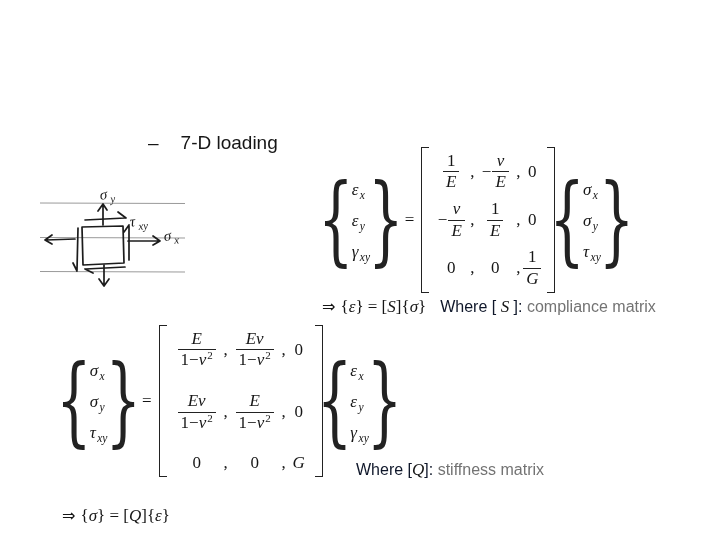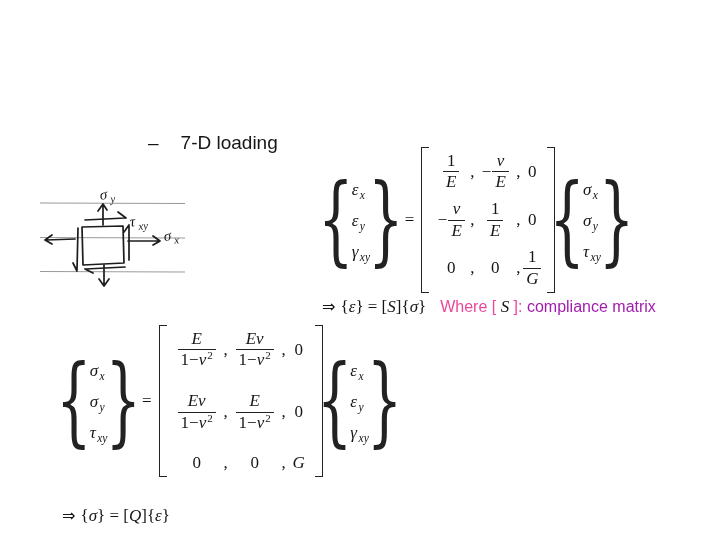--- a/index.html
+++ b/index.html
@@ -41,22 +41,22 @@
   .frac .num{line-height:1.2;padding:0 3px;}
   .frac .den{line-height:1.2;padding:0 3px;border-top:1.2px solid #222;white-space:nowrap;}
 
   
   .tokens{white-space:nowrap;}
   .line-a{position:absolute;left:322px;top:297px;display:flex;align-items:center;}
   .line-a .mathpart{font-size:17px;}
   .line-a .notepart{margin-left:14px;}
   .where2{position:absolute;left:356px;top:460px;}
   .concl2{position:absolute;left:62px;top:506px;font-size:17px;}
-  .sans{font-family:"Liberation Sans","DejaVu Sans",sans-serif;font-size:16px;color:#ec4899;}
-  .red{color:#a21caf;}
+  .sans{font-family:"Liberation Sans","DejaVu Sans",sans-serif;font-size:16px;color:#0f172a;}
+  .red{color:#737373;}
   .mathit{font-family:"Liberation Serif","DejaVu Serif",serif;font-style:italic;font-size:17px;}
   .arrow{font-family:"DejaVu Sans",sans-serif;font-size:16px;}
   .brace{font-size:17px;}
 </style>
 </head>
 <body>
 
 <div id="slide">
 
   <div class="bullet">
@@ -276,16 +276,17 @@
           </span>
         <span class="vrow">
             <span class="it">γ</span>
             <span class="sub">xy</span>
           </span>
       </span>
       <span class="vbrace">}</span>
     </span>
   </div>
 
+  <div class="where2 tokens"><span class="sans">Where&nbsp;[</span><span class="mathit">Q</span><span class="sans">]:&nbsp;</span><span class="sans red">stiffness matrix</span></div>
 
   <div class="concl2 tokens"><span class="arrow">⇒&nbsp;</span><span class="brace">{</span><span class="it">σ</span><span class="brace">}&nbsp;=&nbsp;[</span><span class="it">Q</span><span class="brace">]{</span><span class="it">ε</span><span class="brace">}</span></div>
 
 </div>
 
 </body></html>

